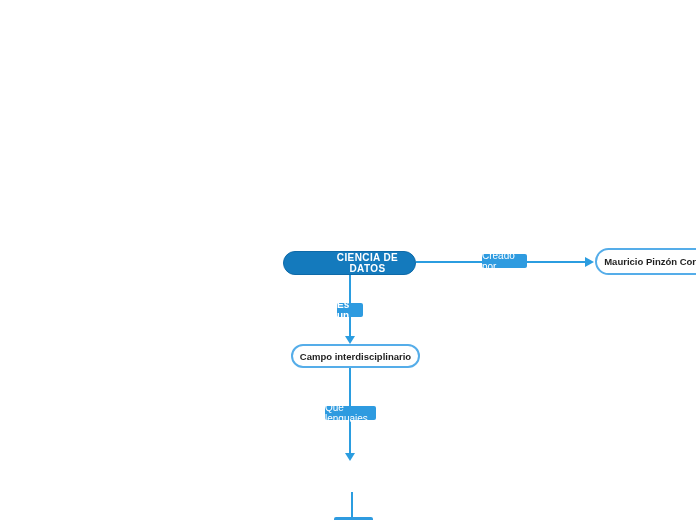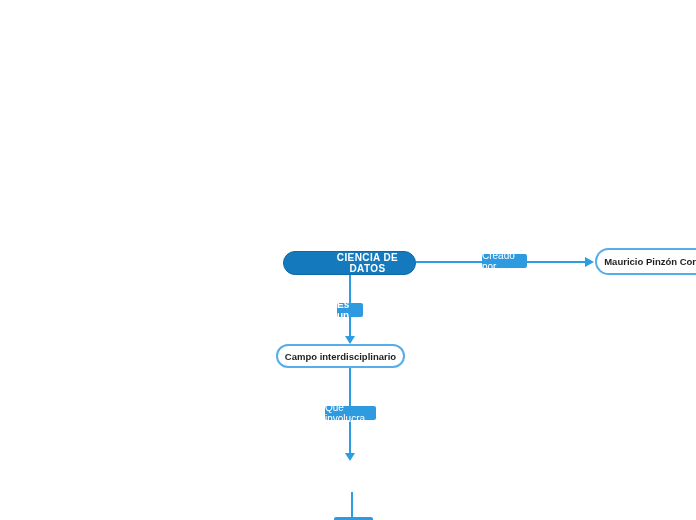--- a/index.html
+++ b/index.html
@@ -30,21 +30,21 @@
     background:#ffffff;
     border:2px solid #55ade9;
     color:#1f1f1f;
     font-size:9.5px;font-weight:bold;
   }
   .node-creator{
     left:595px;top:248px;width:124px;height:27px;
     border-radius:14px;
   }
   .node-campo{
-    left:276px;top:344px;width:129px;height:24px;
+    left:291px;top:344px;width:129px;height:24px;
     border-radius:12px;
   }
   .node-metodo{
     left:243px;top:461px;width:216px;height:31px;
     border-radius:15px;
     line-height:12.5px;
     white-space:pre-line;
   }
   
   .line{position:absolute;background:#2b9de0;}
@@ -102,21 +102,21 @@
   <div class="arrow arrow-down-1"></div>
   <div class="arrow arrow-down-2"></div>
 
   <div class="badge badge-creado">
     <span>Creado por</span>
   </div>
   <div class="badge badge-esun">
     <span>Es un</span>
   </div>
   <div class="badge badge-involucra">
-    <span>Qué involucra</span>
+    <span>Qué lenguajes</span>
   </div>
   <div class="badge badge-cut"></div>
 
   <div class="node node-root">
     <span>CIENCIA DE DATOS</span>
   </div>
 
   <div class="node node-child node-creator">
     <span>Mauricio Pinzón Cortés</span>
   </div>

